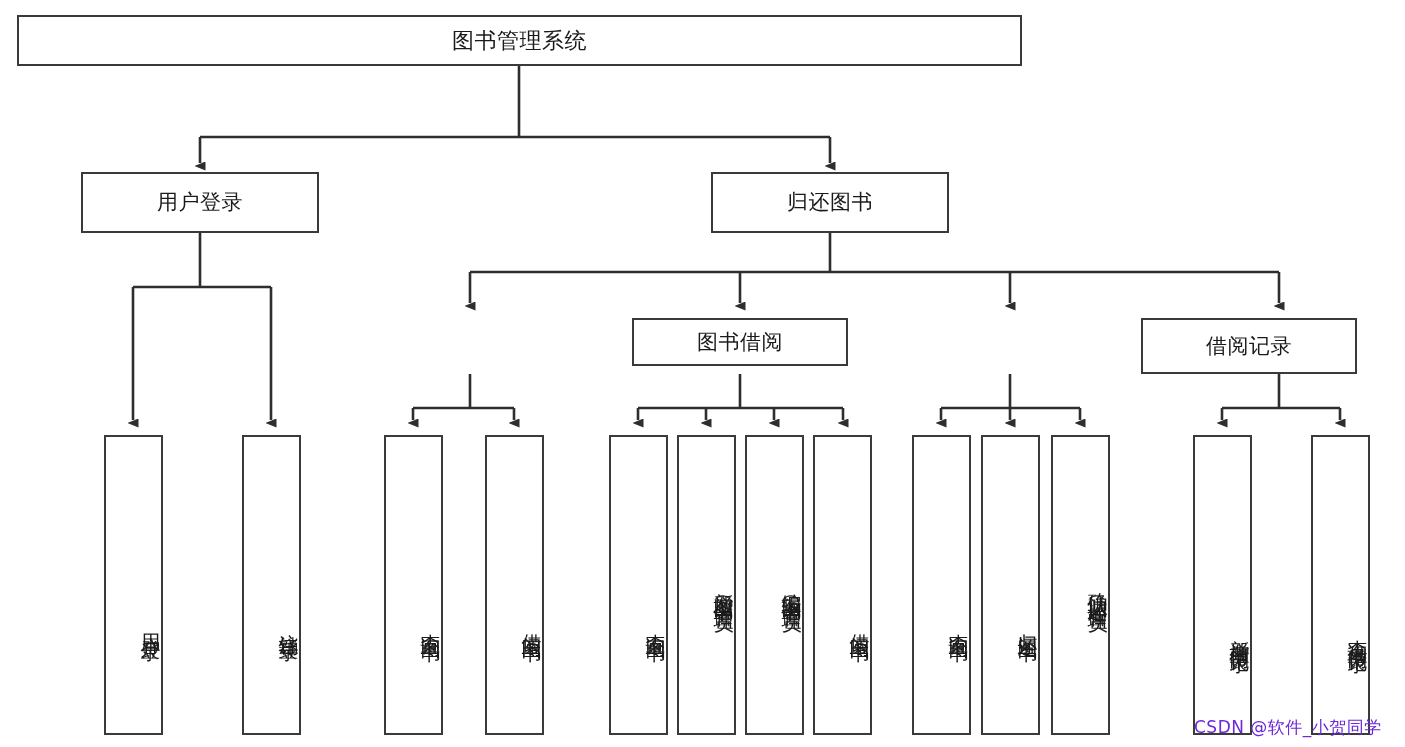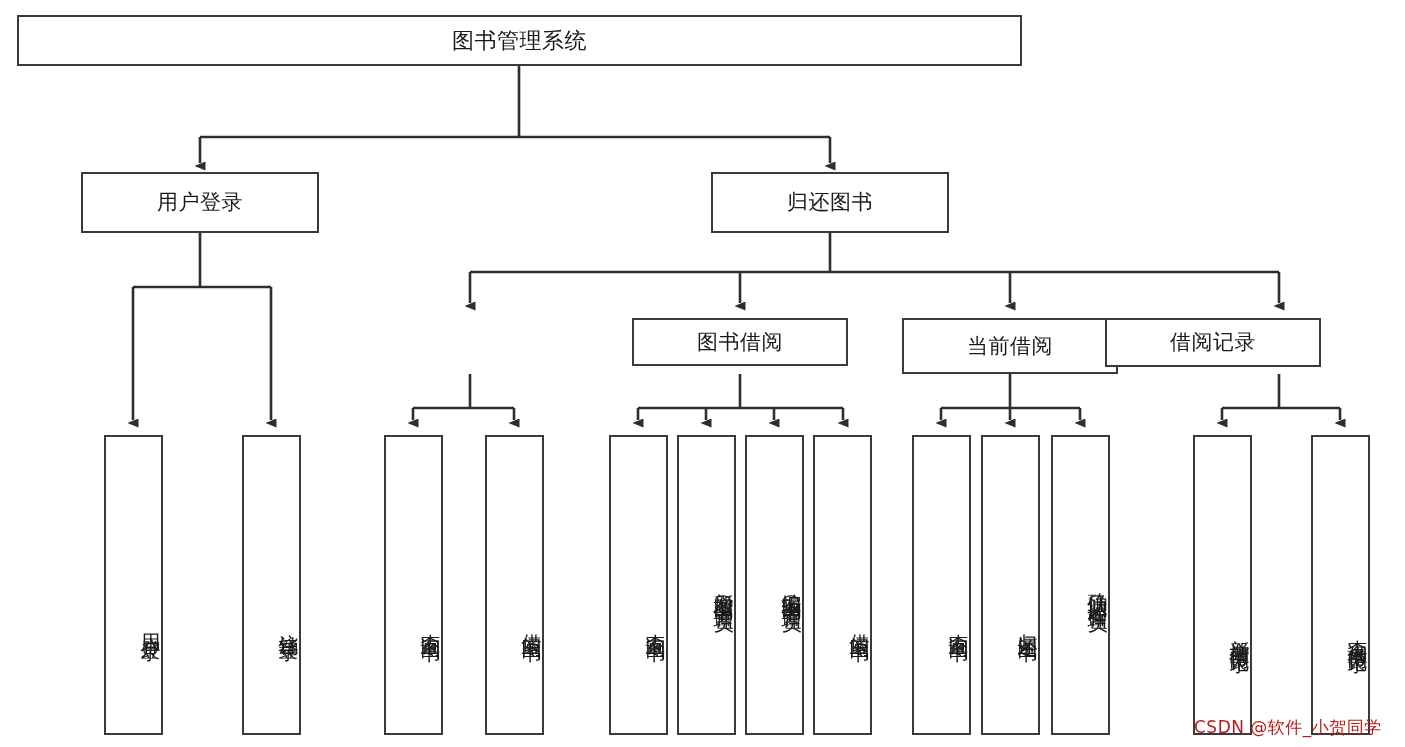--- a/index.html
+++ b/index.html
@@ -57,21 +57,21 @@
     align-items: flex-start;
     justify-content: center;
     padding-top: 10px;
     white-space: nowrap;
   }
   .node-v.pad-mid { padding-top: 78px; }
   .node-v.pad-big { padding-top: 96px; }
   .watermark {
     position: absolute;
     font-size: 17px;
-    color: #b91c1c;
+    color: #6d28d9;
     white-space: nowrap;
     z-index: 3;
     letter-spacing: 0.5px;
   }
 </style>
 </head>
 <body>
 
 <div id="canvas">
 
@@ -127,23 +127,22 @@
 
   <div class="node node-h node-root" style="left:17px; top:15px; width:1005px; height:51px;">图书管理系统</div>
 
   <div class="node node-h" style="left:81px; top:172px; width:238px; height:61px;">用户登录</div>
 
   <div class="node node-h" style="left:711px; top:172px; width:238px; height:61px;">归还图书</div>
 
 
   <div class="node node-h" style="left:632px; top:318px; width:216px; height:48px;">图书借阅</div>
 
-  <div class="node node-h" style="left:902px; top:318px; width:216px; height:56px;">当前借阅</div>
 
-  <div class="node node-h" style="left:1105px; top:318px; width:216px; height:49px;">借阅记录</div>
+  <div class="node node-h" style="left:1141px; top:318px; width:216px; height:56px;">借阅记录</div>
 
   <div class="node node-v pad-mid" style="left:104px; top:435px; width:59px; height:300px;">用户登录</div>
 
   <div class="node node-v pad-mid" style="left:242px; top:435px; width:59px; height:300px;">注销登录</div>
 
   <div class="node node-v pad-mid" style="left:384px; top:435px; width:59px; height:300px;">查询图书</div>
 
   <div class="node node-v pad-mid" style="left:485px; top:435px; width:59px; height:300px;">借阅图书</div>
 
   <div class="node node-v pad-mid" style="left:609px; top:435px; width:59px; height:300px;">查询图书</div>

